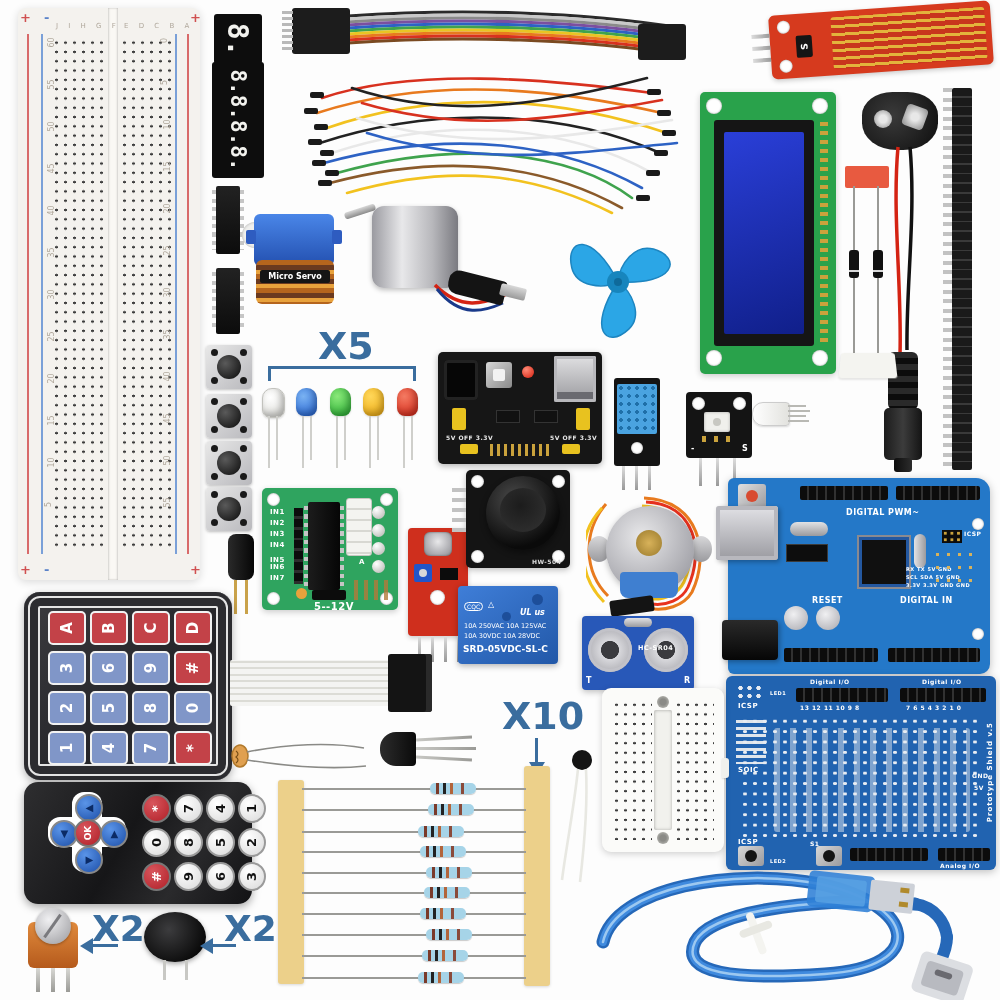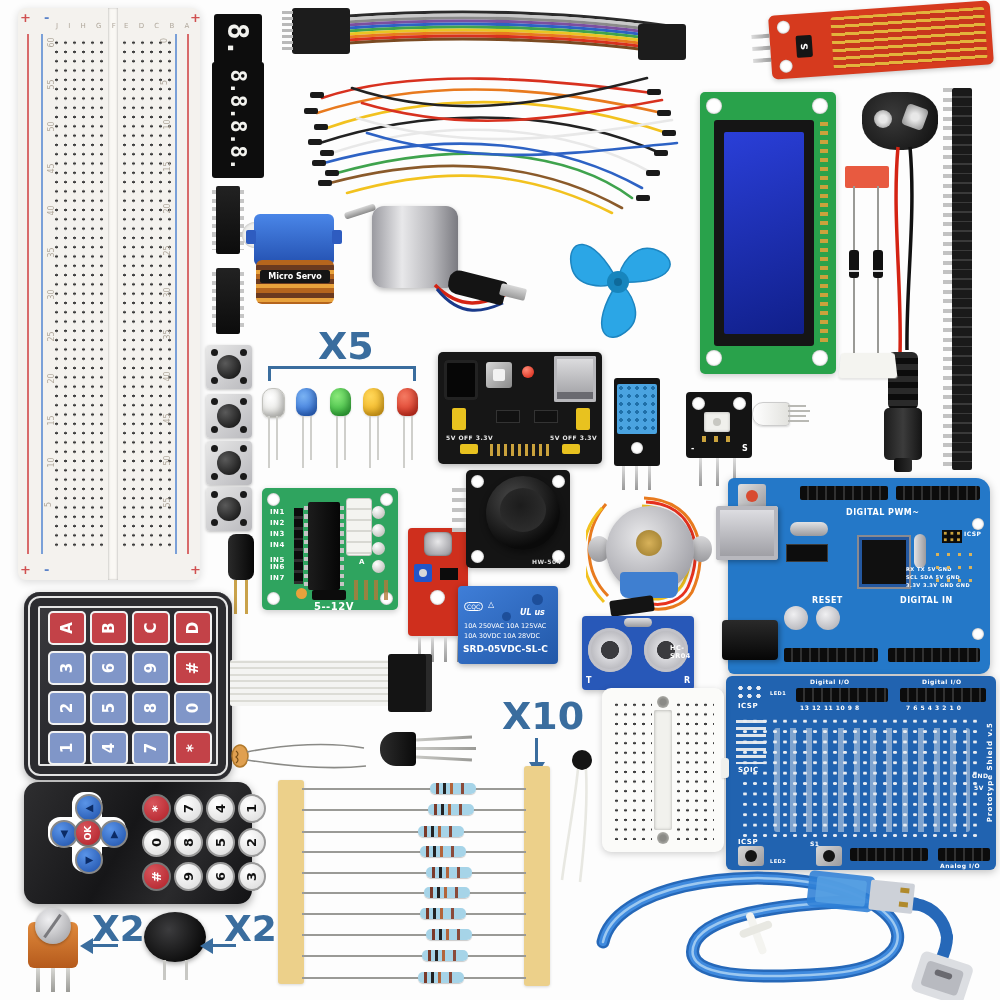--- a/index.html
+++ b/index.html
@@ -402,21 +402,21 @@
     <span class="a" style="left:62px;top:22px;font-size:8px;font-weight:bold;font-style:italic;">UL us</span>
     <span class="a" style="left:6px;top:36px;font-size:6.5px;white-space:nowrap;">10A 250VAC 10A 125VAC</span>
     <span class="a" style="left:6px;top:46px;font-size:6.5px;white-space:nowrap;">10A 30VDC 10A 28VDC</span>
     <span class="a" style="left:5px;top:58px;font-size:9px;font-weight:bold;white-space:nowrap;">SRD-05VDC-SL-C</span>
   </div>
 
   <div class="a" style="left:582px;top:616px;width:112px;height:74px;background:#2858b8;border-radius:4px;box-shadow:0 2px 6px rgba(0,0,0,.25);">
     <div class="a" style="left:6px;top:12px;width:44px;height:44px;border-radius:50%;background:radial-gradient(circle,#3a3a3e 28%,#d8d8dc 30%,#9a9aa0);box-shadow:inset 0 0 0 3px #c2c2c8;"></div>
     <div class="a" style="left:62px;top:12px;width:44px;height:44px;border-radius:50%;background:radial-gradient(circle,#3a3a3e 28%,#d8d8dc 30%,#9a9aa0);box-shadow:inset 0 0 0 3px #c2c2c8;"></div>
     <div class="a" style="left:42px;top:2px;width:28px;height:9px;border-radius:5px;background:linear-gradient(180deg,#e2e2e4,#9a9a9e);"></div>
-    <span class="a silk" style="left:56px;top:28px;font-size:6.5px;color:#fff;padding-left:32px;">HC-SR04</span>
+    <span class="a silk" style="left:24px;top:28px;font-size:6.5px;color:#fff;padding-left:32px;">HC-SR04</span>
     <span class="a silk" style="left:4px;top:60px;font-size:8px;">T</span>
     <span class="a silk" style="left:102px;top:60px;font-size:8px;">R</span>
     <div class="a" style="left:42px;top:74px;width:3px;height:24px;background:linear-gradient(180deg,#ddd,#999);"></div>
     <div class="a" style="left:52px;top:74px;width:3px;height:24px;background:linear-gradient(180deg,#ddd,#999);"></div>
     <div class="a" style="left:62px;top:74px;width:3px;height:24px;background:linear-gradient(180deg,#ddd,#999);"></div>
     <div class="a" style="left:72px;top:74px;width:3px;height:24px;background:linear-gradient(180deg,#ddd,#999);"></div>
   </div>
 
   <div class="a" style="left:728px;top:478px;width:262px;height:196px;background:#2478c8;border-radius:6px 14px 10px 6px;box-shadow:0 2px 8px rgba(0,0,0,.25);">
     <div class="a" style="left:10px;top:6px;width:28px;height:24px;background:linear-gradient(135deg,#e0e0e0,#9a9a9e);border-radius:3px;">

